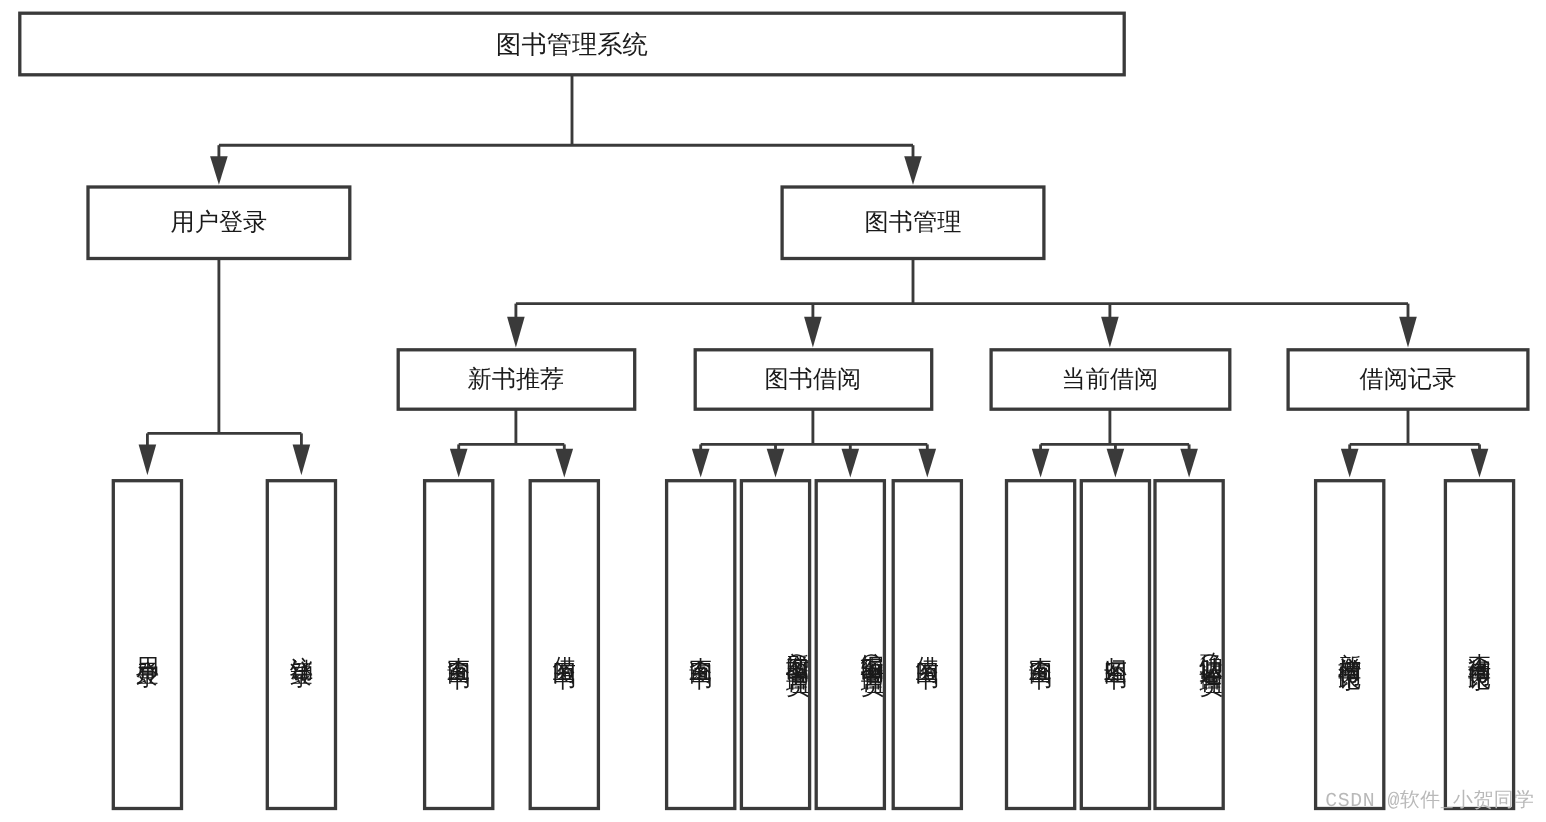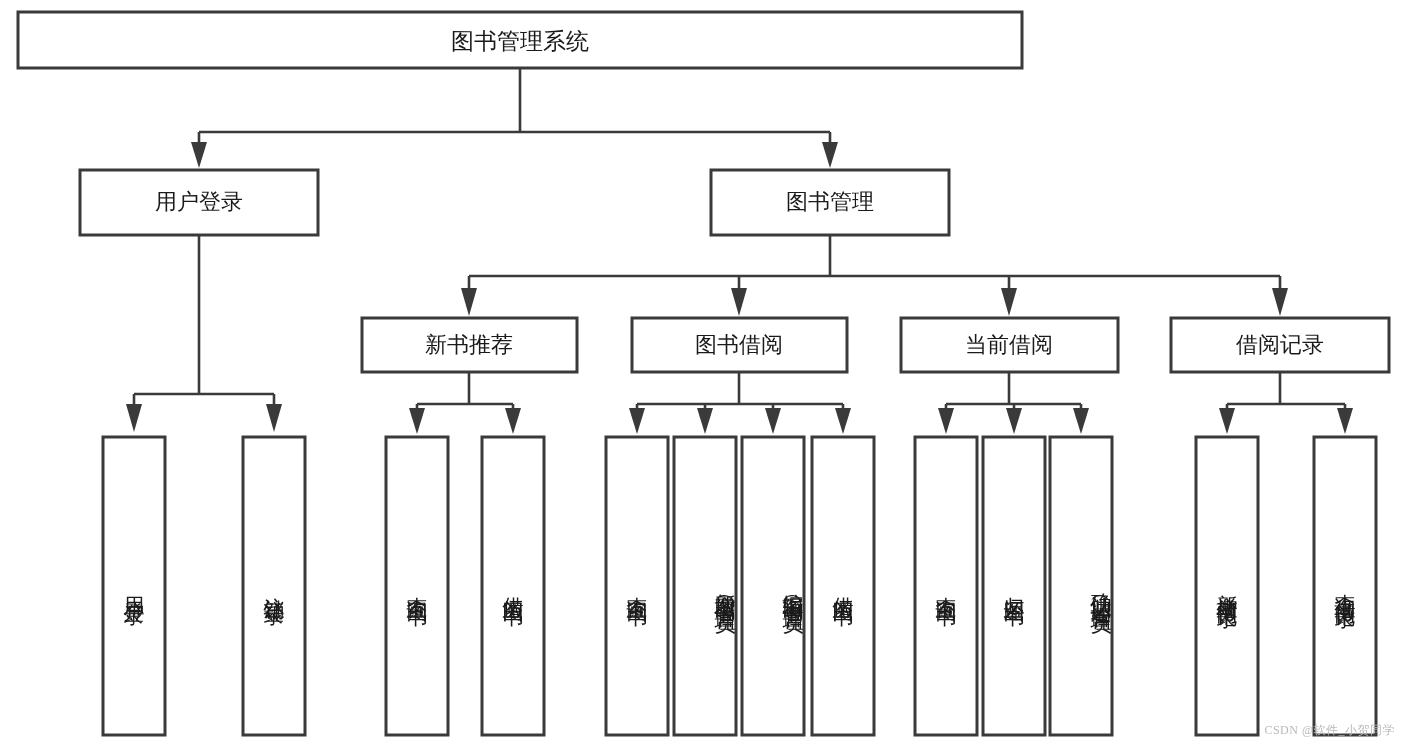--- a/index.html
+++ b/index.html
@@ -84,22 +84,22 @@
     align-items: flex-start;
     justify-content: center;
   }
   .leaf-label.centered {
     align-items: center;
   }
   .watermark {
     position: absolute;
     right: 10px;
     bottom: 8px;
-    font-family: Liberation Serif, serif;
-    font-size: 12px;
+    font-family: Liberation Mono, monospace;
+    font-size: 18px;
     color: #b9b9b9;
     letter-spacing: 0.5px;
     white-space: nowrap;
   }
 </style>
 </head>
 <body>
 
 <div id="diagram-root">
 

